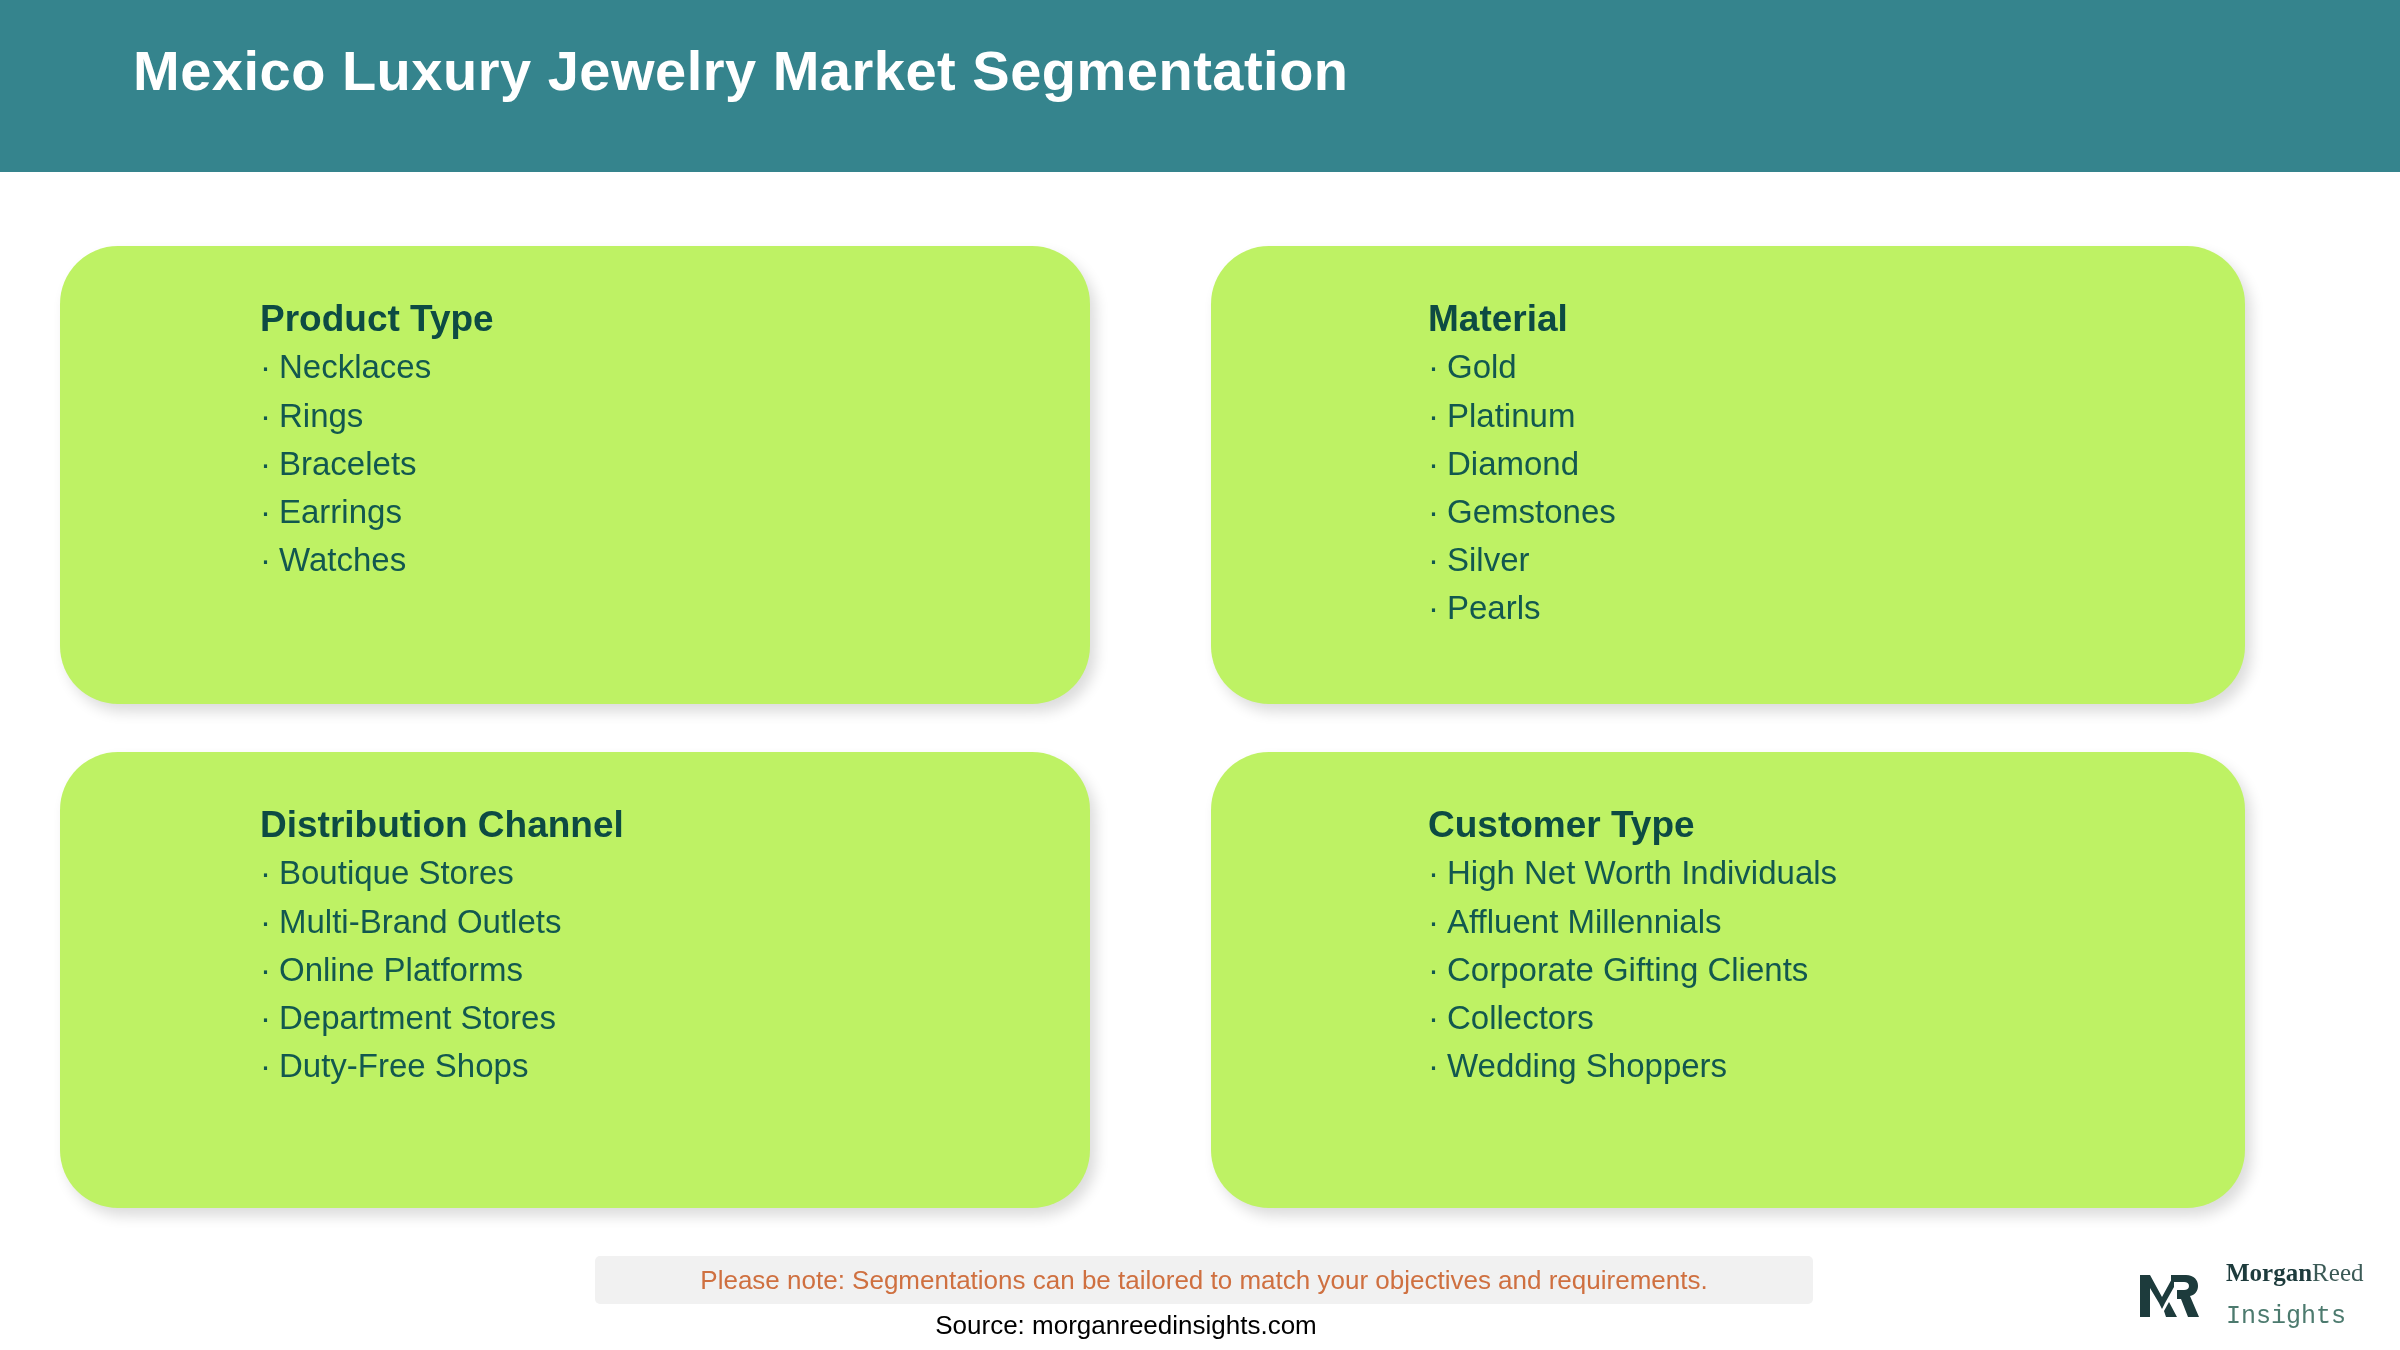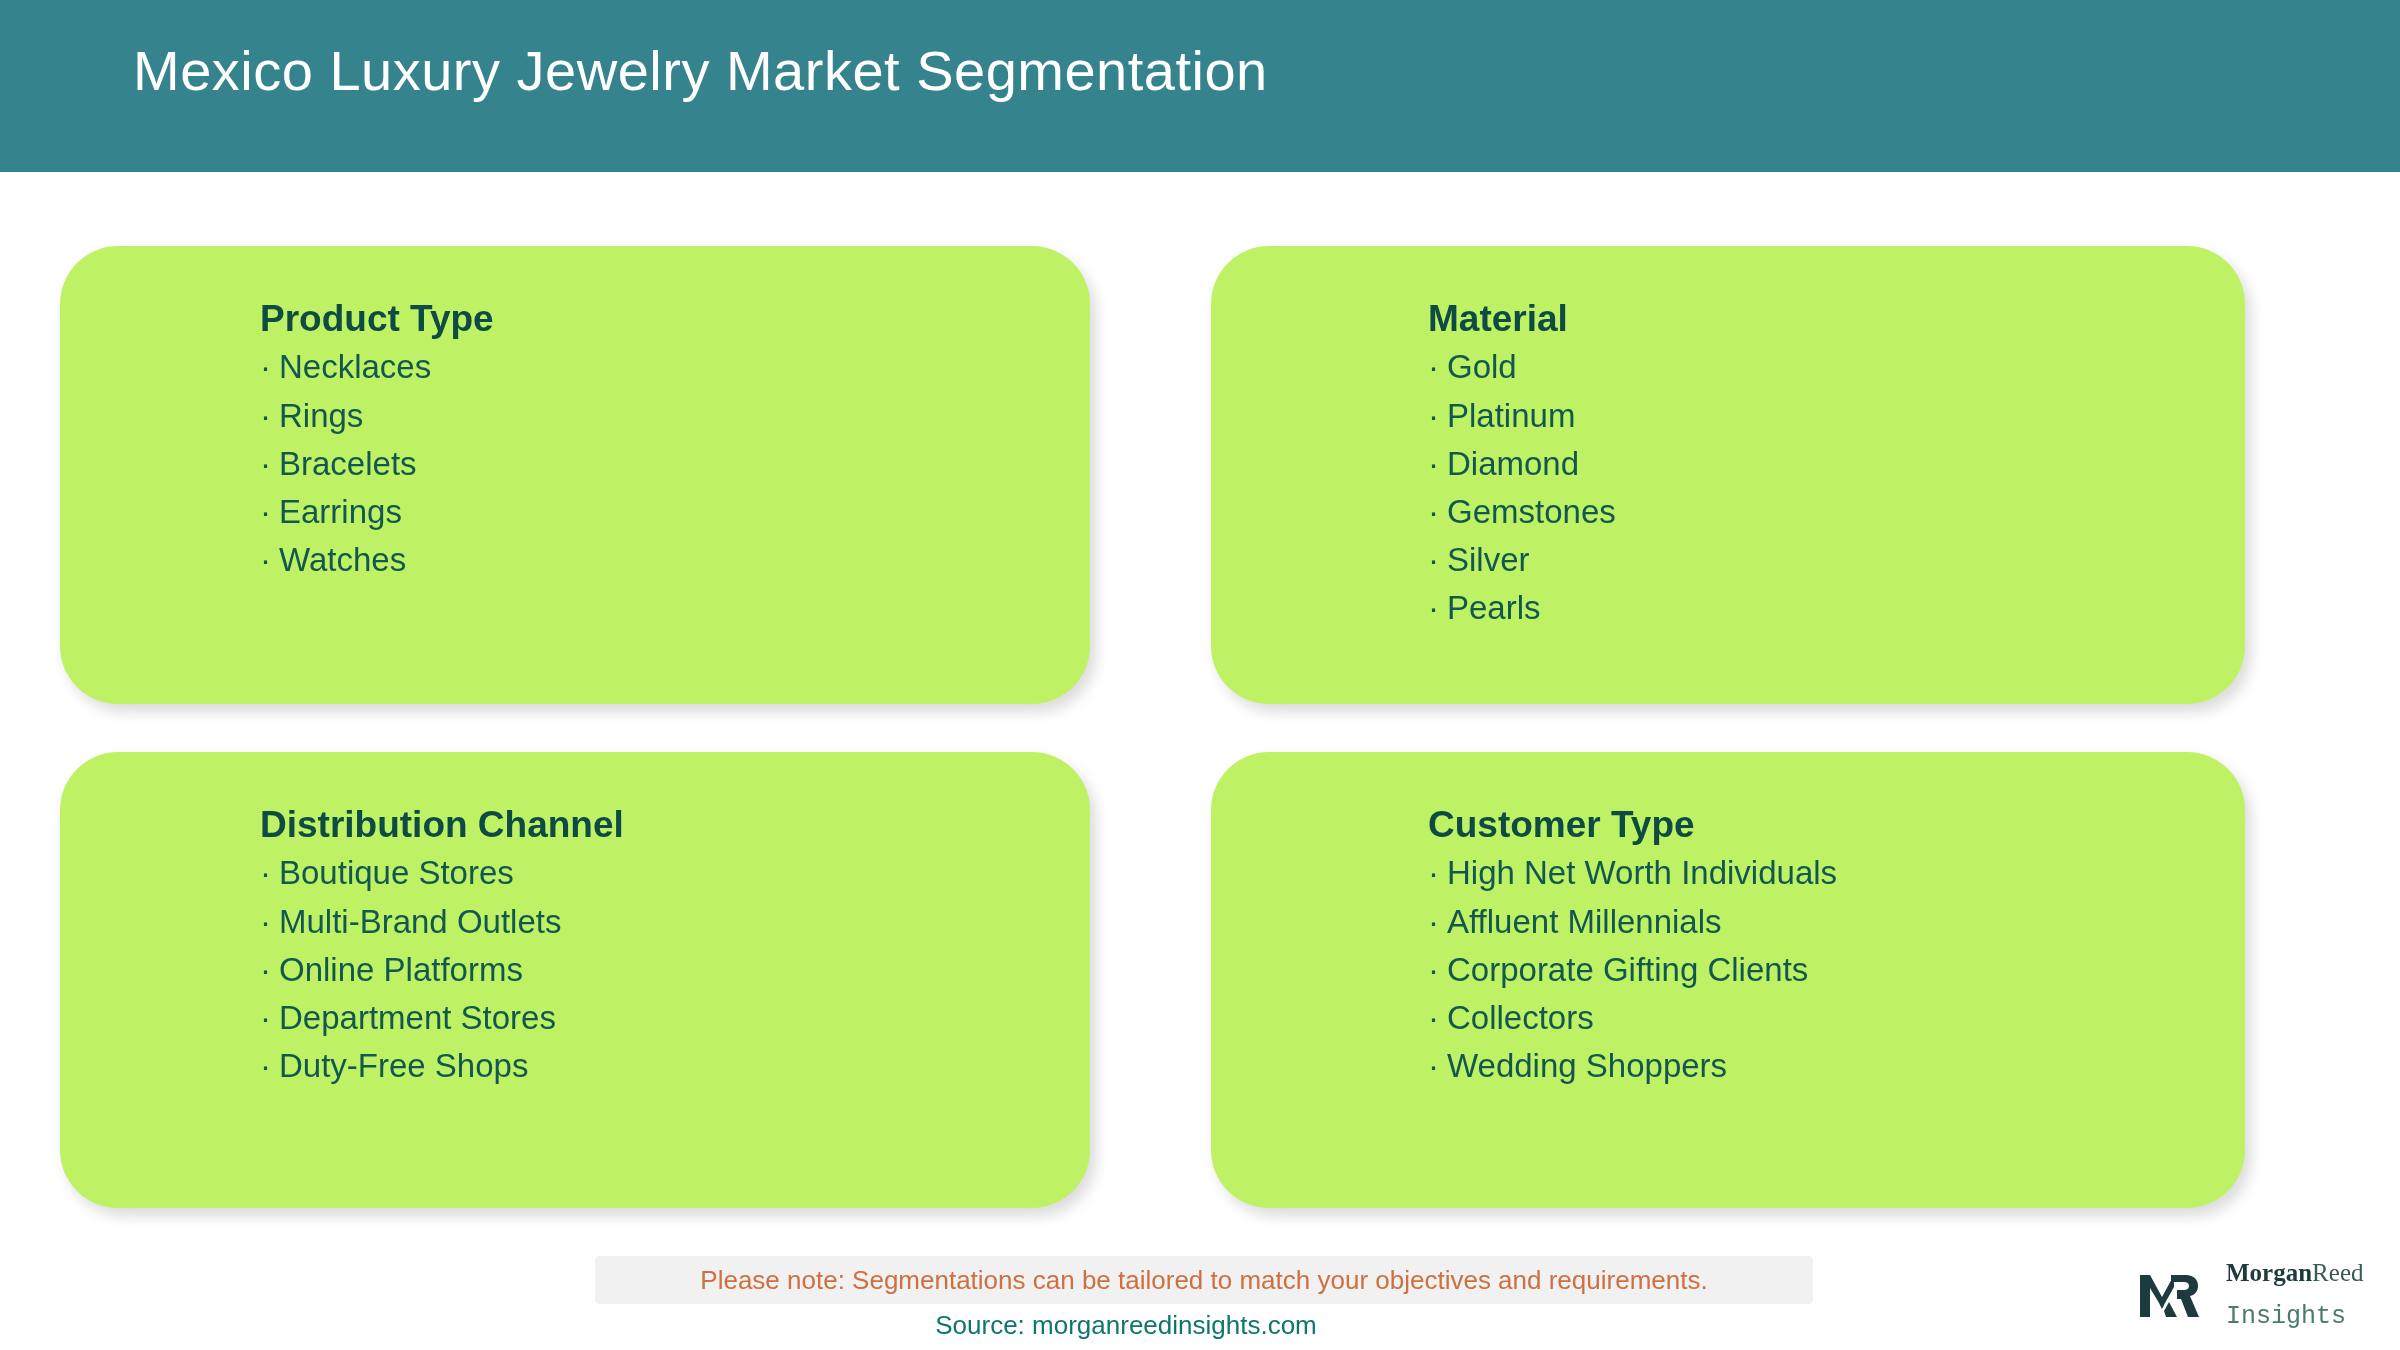--- a/index.html
+++ b/index.html
@@ -23,21 +23,21 @@
     width: 2400px;
     height: 172px;
     background: #35848d;
     box-sizing: border-box;
   }
   .header-title {
     position: absolute;
     left: 133px;
     top: 40px;
     font-size: 56px;
-    font-weight: normal;
+    font-weight: bold;
     color: #ffffff;
     letter-spacing: 0.5px;
     line-height: 1.1;
     white-space: nowrap;
   }
 
   
   .grid {
     position: absolute;
     left: 0;
@@ -116,21 +116,21 @@
     color: #cf7040;
     white-space: nowrap;
   }
   .source-text {
     position: absolute;
     left: 0;
     top: 78px;
     width: 2252px;
     text-align: center;
     font-size: 26px;
-    color: #0f766e;
+    color: #000000;
   }
 
   
   .logo {
     position: absolute;
     left: 2138px;
     top: 1260px;
     display: flex;
     align-items: center;
     gap: 26px;

